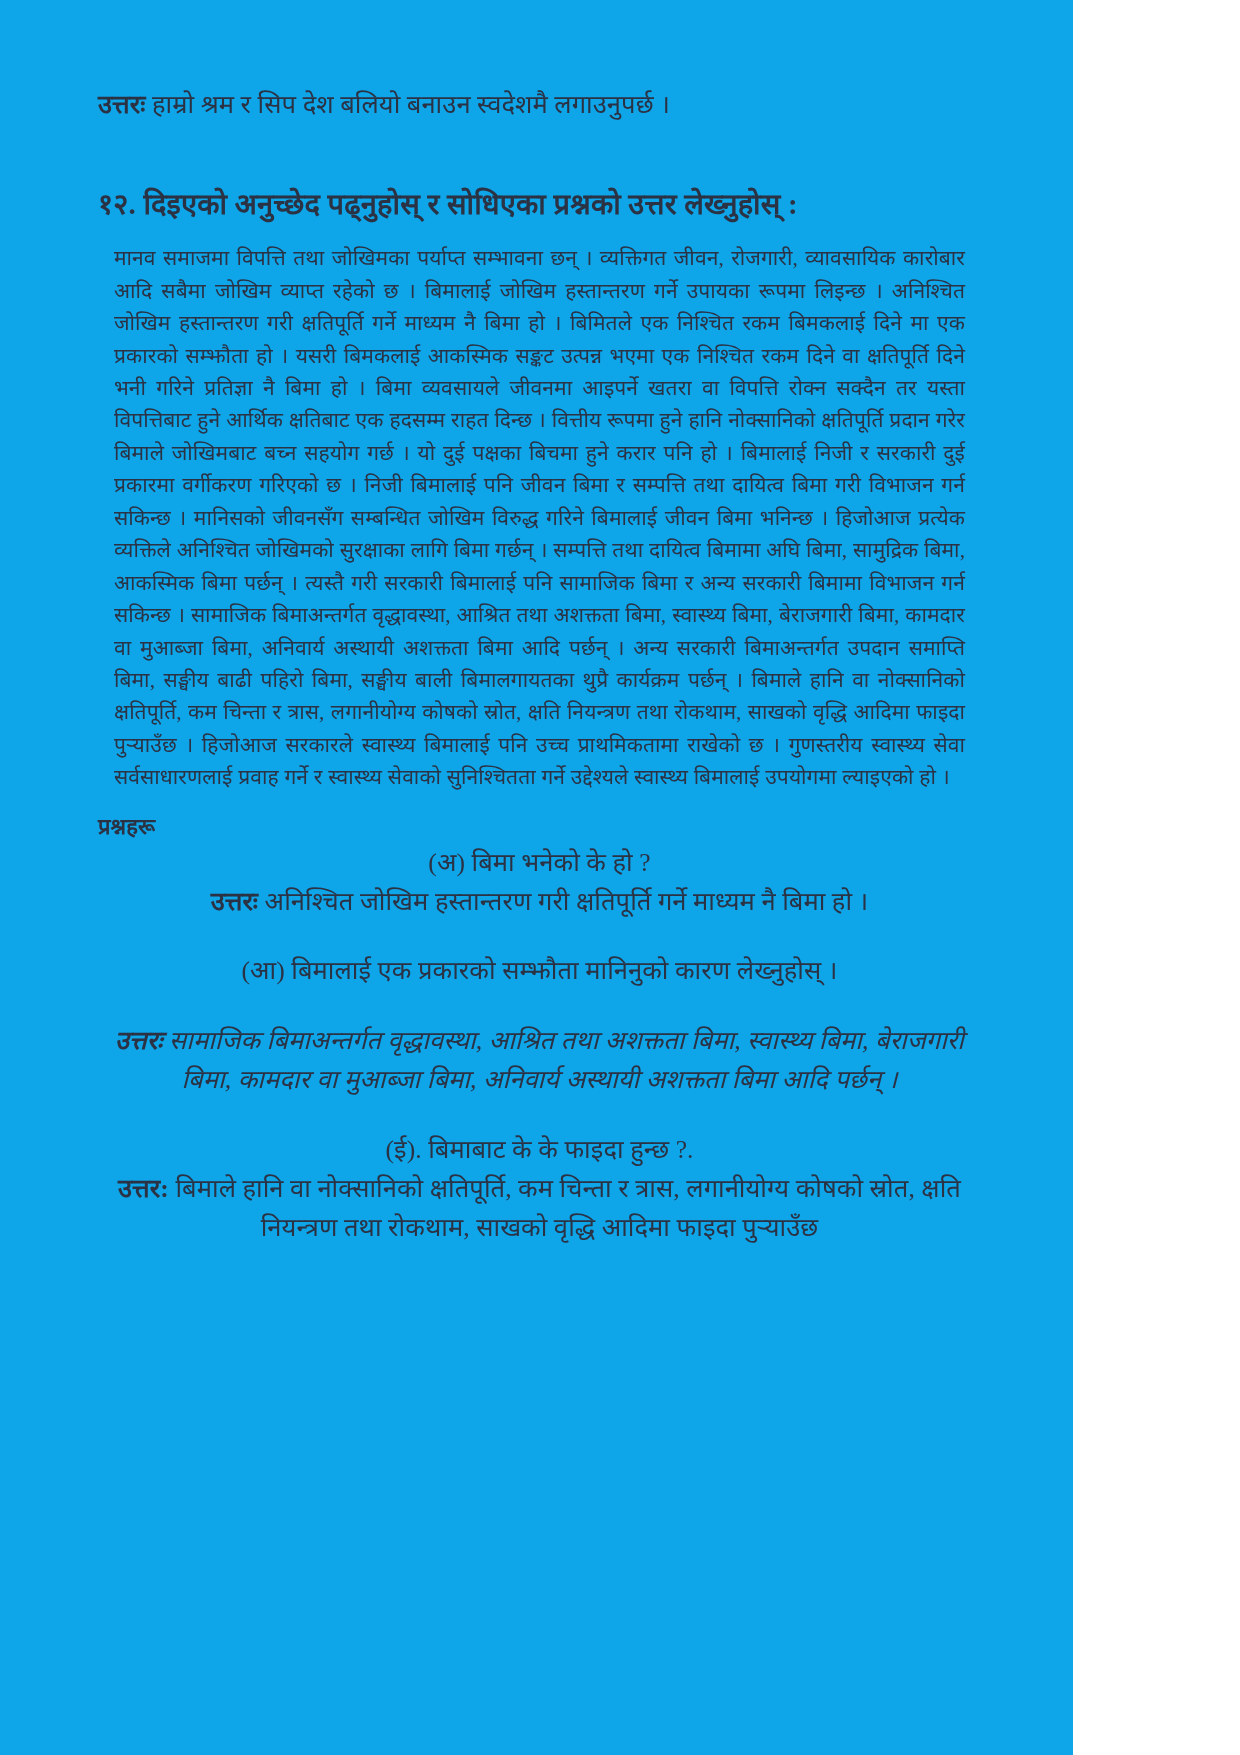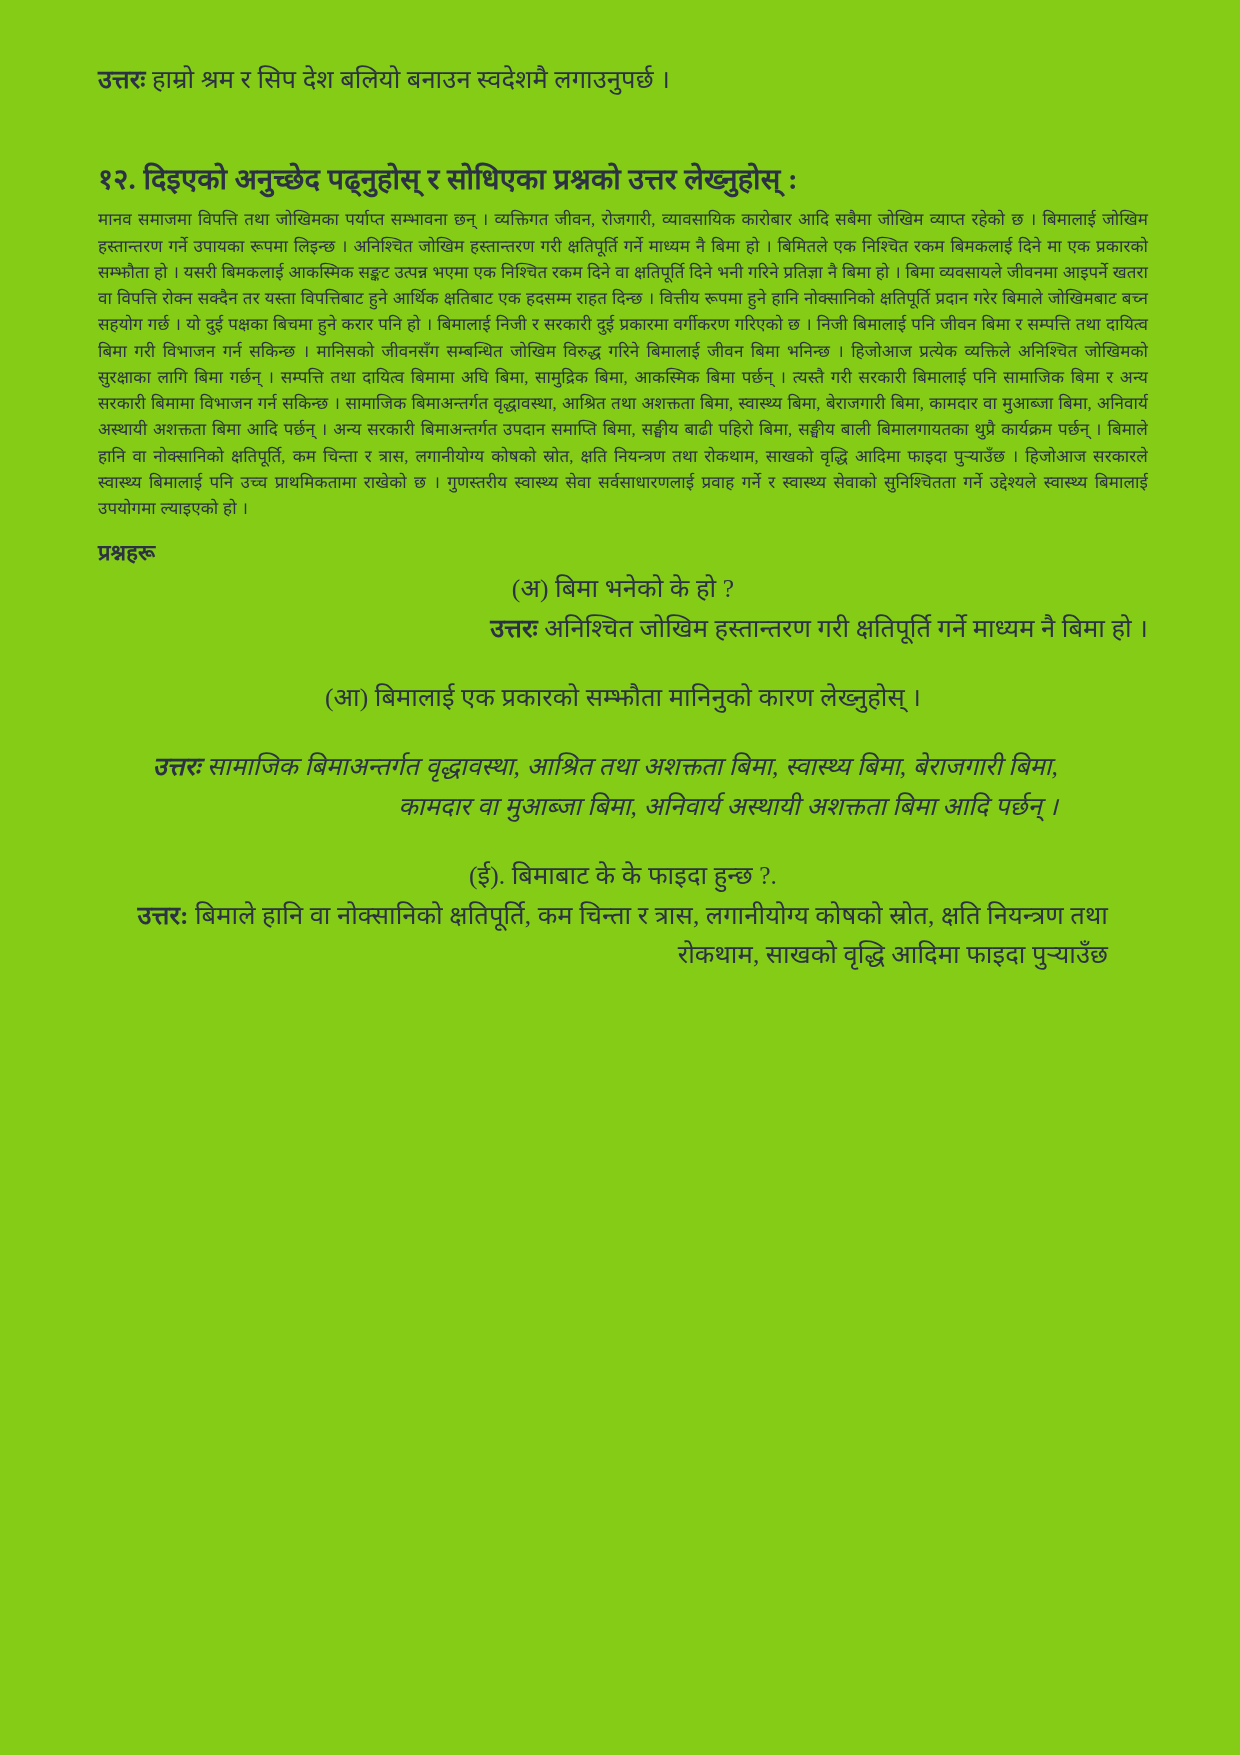--- a/index.html
+++ b/index.html
@@ -10,49 +10,49 @@
   }
   body {
     width: 1240px;
     height: 1755px;
     font-family: "Liberation Serif", "DejaVu Serif", serif;
     color: #2b3244;
     -webkit-font-smoothing: antialiased;
   }
   .page {
     position: relative;
-    width: 1240px;
+    width: 1073px;
     height: 1755px;
     box-sizing: border-box;
-    padding: 55px 92px 0 98px;
-    background: #84cc16;
+    padding: 80px 92px 0 98px;
+    background: #0ea5e9;
   }
   .doc-body {
     font-size: 25.5px;
     line-height: 1.52;
     color: #2b3244;
     letter-spacing: 0.1px;
   }
   .answer-line {
     margin: 0 0 0 0;
     padding-top: 6px;
     text-align: left;
   }
   .section-heading {
     font-weight: bold;
     font-size: 29px;
     line-height: 1.5;
     margin: 58px 0 6px 0;
     letter-spacing: 0.2px;
   }
   .passage {
-    margin: 0;
+    margin: 16px;
     text-align: justify;
     text-justify: inter-word;
-    font-size: 17px;
+    font-size: 21px;
     line-height: 1.545;
     word-spacing: 0.4px;
   }
   .questions-title {
     font-weight: bold;
     margin: 14px 0 0 0;
     font-size: 22px;
     line-height: 1.5;
   }
   .qa-block {
@@ -65,21 +65,21 @@
     margin: 0;
     line-height: 1.545;
     text-align: center;
   }
   .lbl {
     font-weight: bold;
   }
   .a-wrap {
     margin: 0;
     line-height: 1.545;
-    text-align: right;
+    text-align: center;
   }
   .qa-block.wide .a-wrap {
     max-width: 1000px;
   }
   .narrow-1 { max-width: 992px; }
   .narrow-2 { max-width: 960px; font-style: italic; }
   .narrow-3 { max-width: 1010px; }
 </style>
 </head>
 <body>

